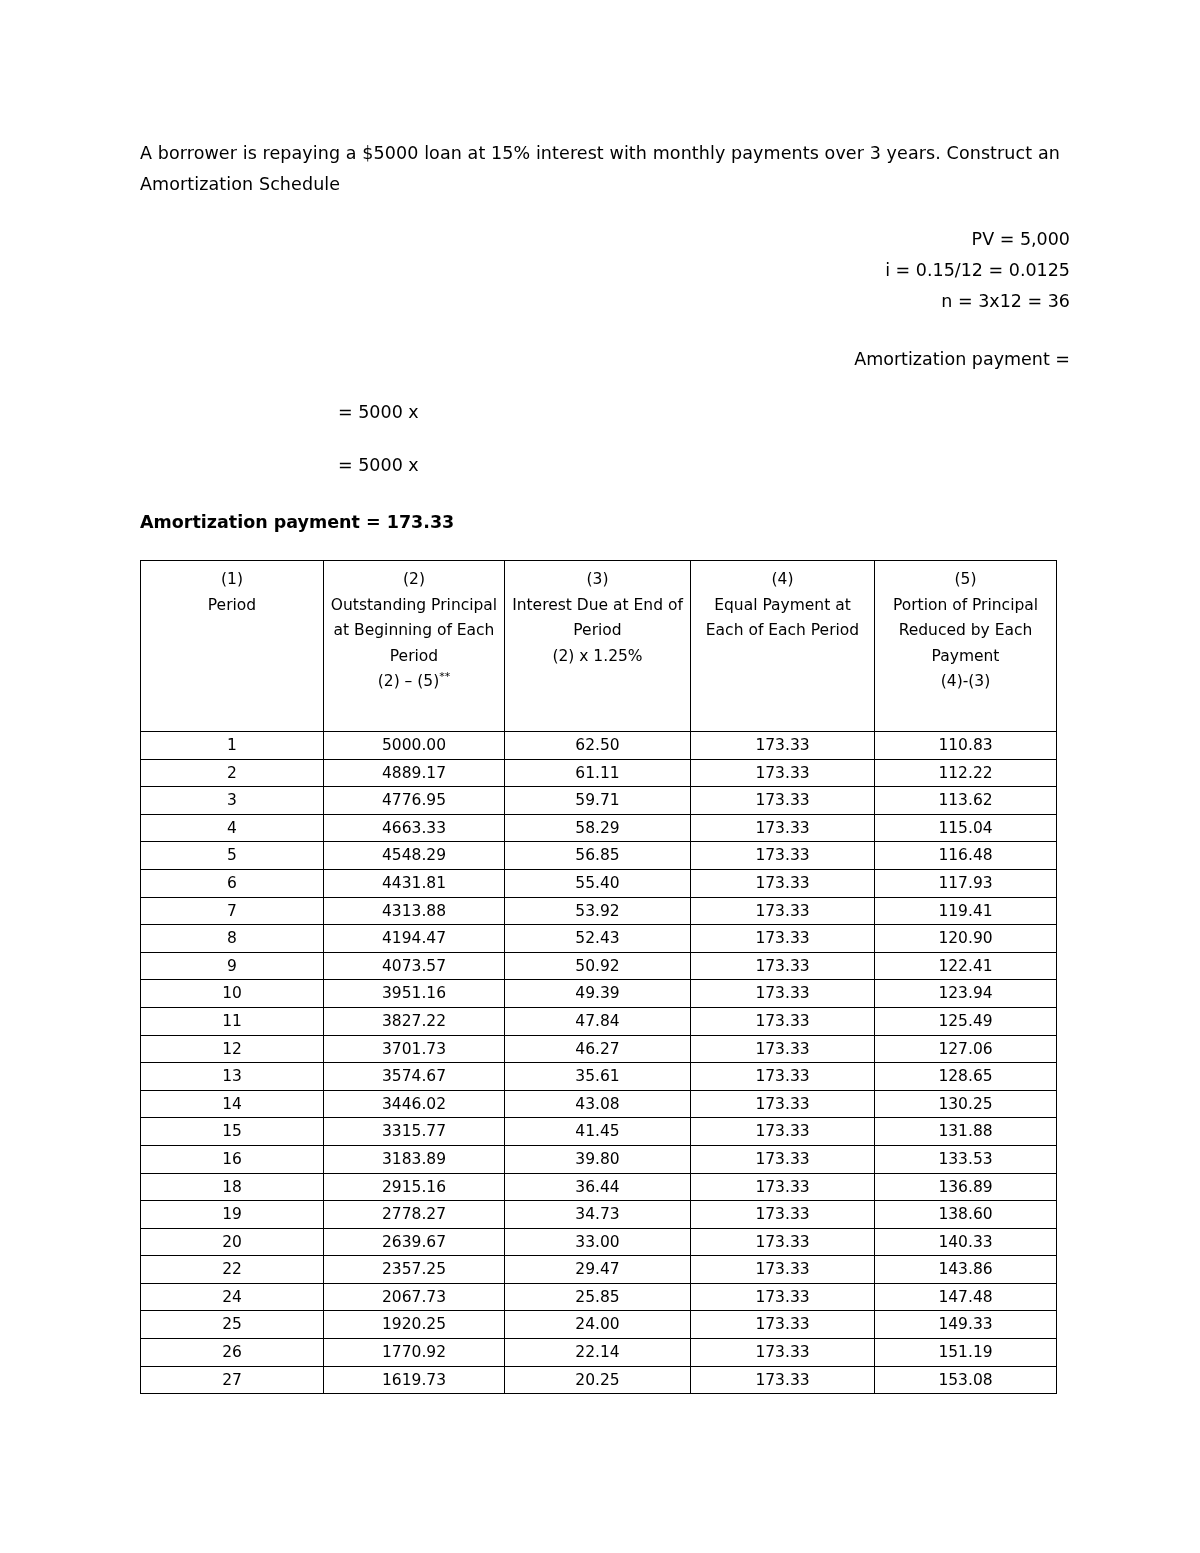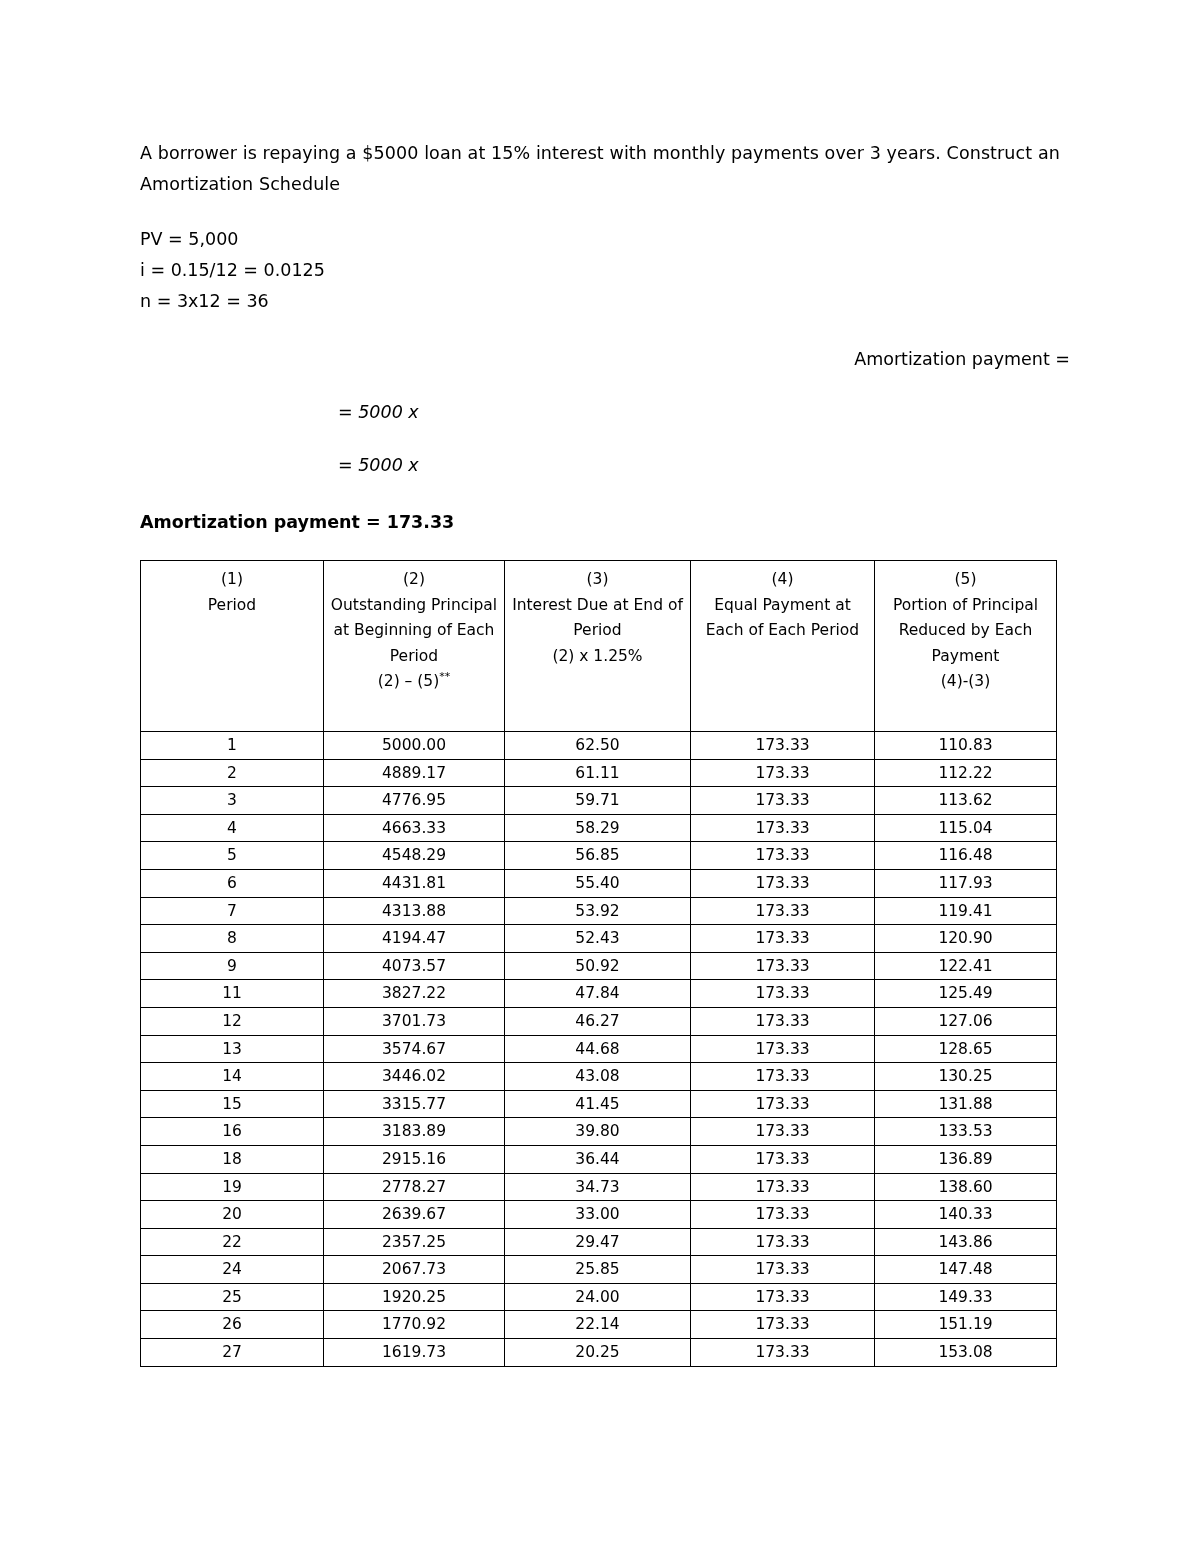--- a/index.html
+++ b/index.html
@@ -29,35 +29,35 @@
     font-size: 17.5px;
     line-height: 31px;
     margin: 0 0 0 0;
     width: 925px;
     letter-spacing: 0.1px;
   }
   .params {
     margin: 24px 0 0 0;
     font-size: 17.5px;
     line-height: 31px;
+    text-align: right;
   }
   .params div { white-space: pre; }
 
   .amort-label {
     margin: 27px 0 0 0;
     font-size: 17.5px;
     line-height: 31px;
     text-align: right;
   }
   .formula-line {
     margin: 22px 0 0 198px;
     font-size: 17.5px;
     line-height: 31px;
     white-space: pre;
-    font-style: italic;
   }
   .formula-line.second { margin-top: 22px; }
 
   .amort-result {
     margin: 26px 0 0 0;
     font-size: 17.5px;
     line-height: 31px;
     font-weight: bold;
   }
 
@@ -218,37 +218,44 @@
             <td class="num">120.90</td>
           </tr>
           <tr>
             <td class="num">9</td>
             <td class="num">4073.57</td>
             <td class="num">50.92</td>
             <td class="num">173.33</td>
             <td class="num">122.41</td>
           </tr>
           <tr>
+            <td class="num">10</td>
+            <td class="num">3951.16</td>
+            <td class="num">49.39</td>
+            <td class="num">173.33</td>
+            <td class="num">123.94</td>
+          </tr>
+          <tr>
             <td class="num">11</td>
             <td class="num">3827.22</td>
             <td class="num">47.84</td>
             <td class="num">173.33</td>
             <td class="num">125.49</td>
           </tr>
           <tr>
             <td class="num">12</td>
             <td class="num">3701.73</td>
             <td class="num">46.27</td>
             <td class="num">173.33</td>
             <td class="num">127.06</td>
           </tr>
           <tr>
             <td class="num">13</td>
             <td class="num">3574.67</td>
-            <td class="num">44.68</td>
+            <td class="num">35.61</td>
             <td class="num">173.33</td>
             <td class="num">128.65</td>
           </tr>
           <tr>
             <td class="num">14</td>
             <td class="num">3446.02</td>
             <td class="num">43.08</td>
             <td class="num">173.33</td>
             <td class="num">130.25</td>
           </tr>

